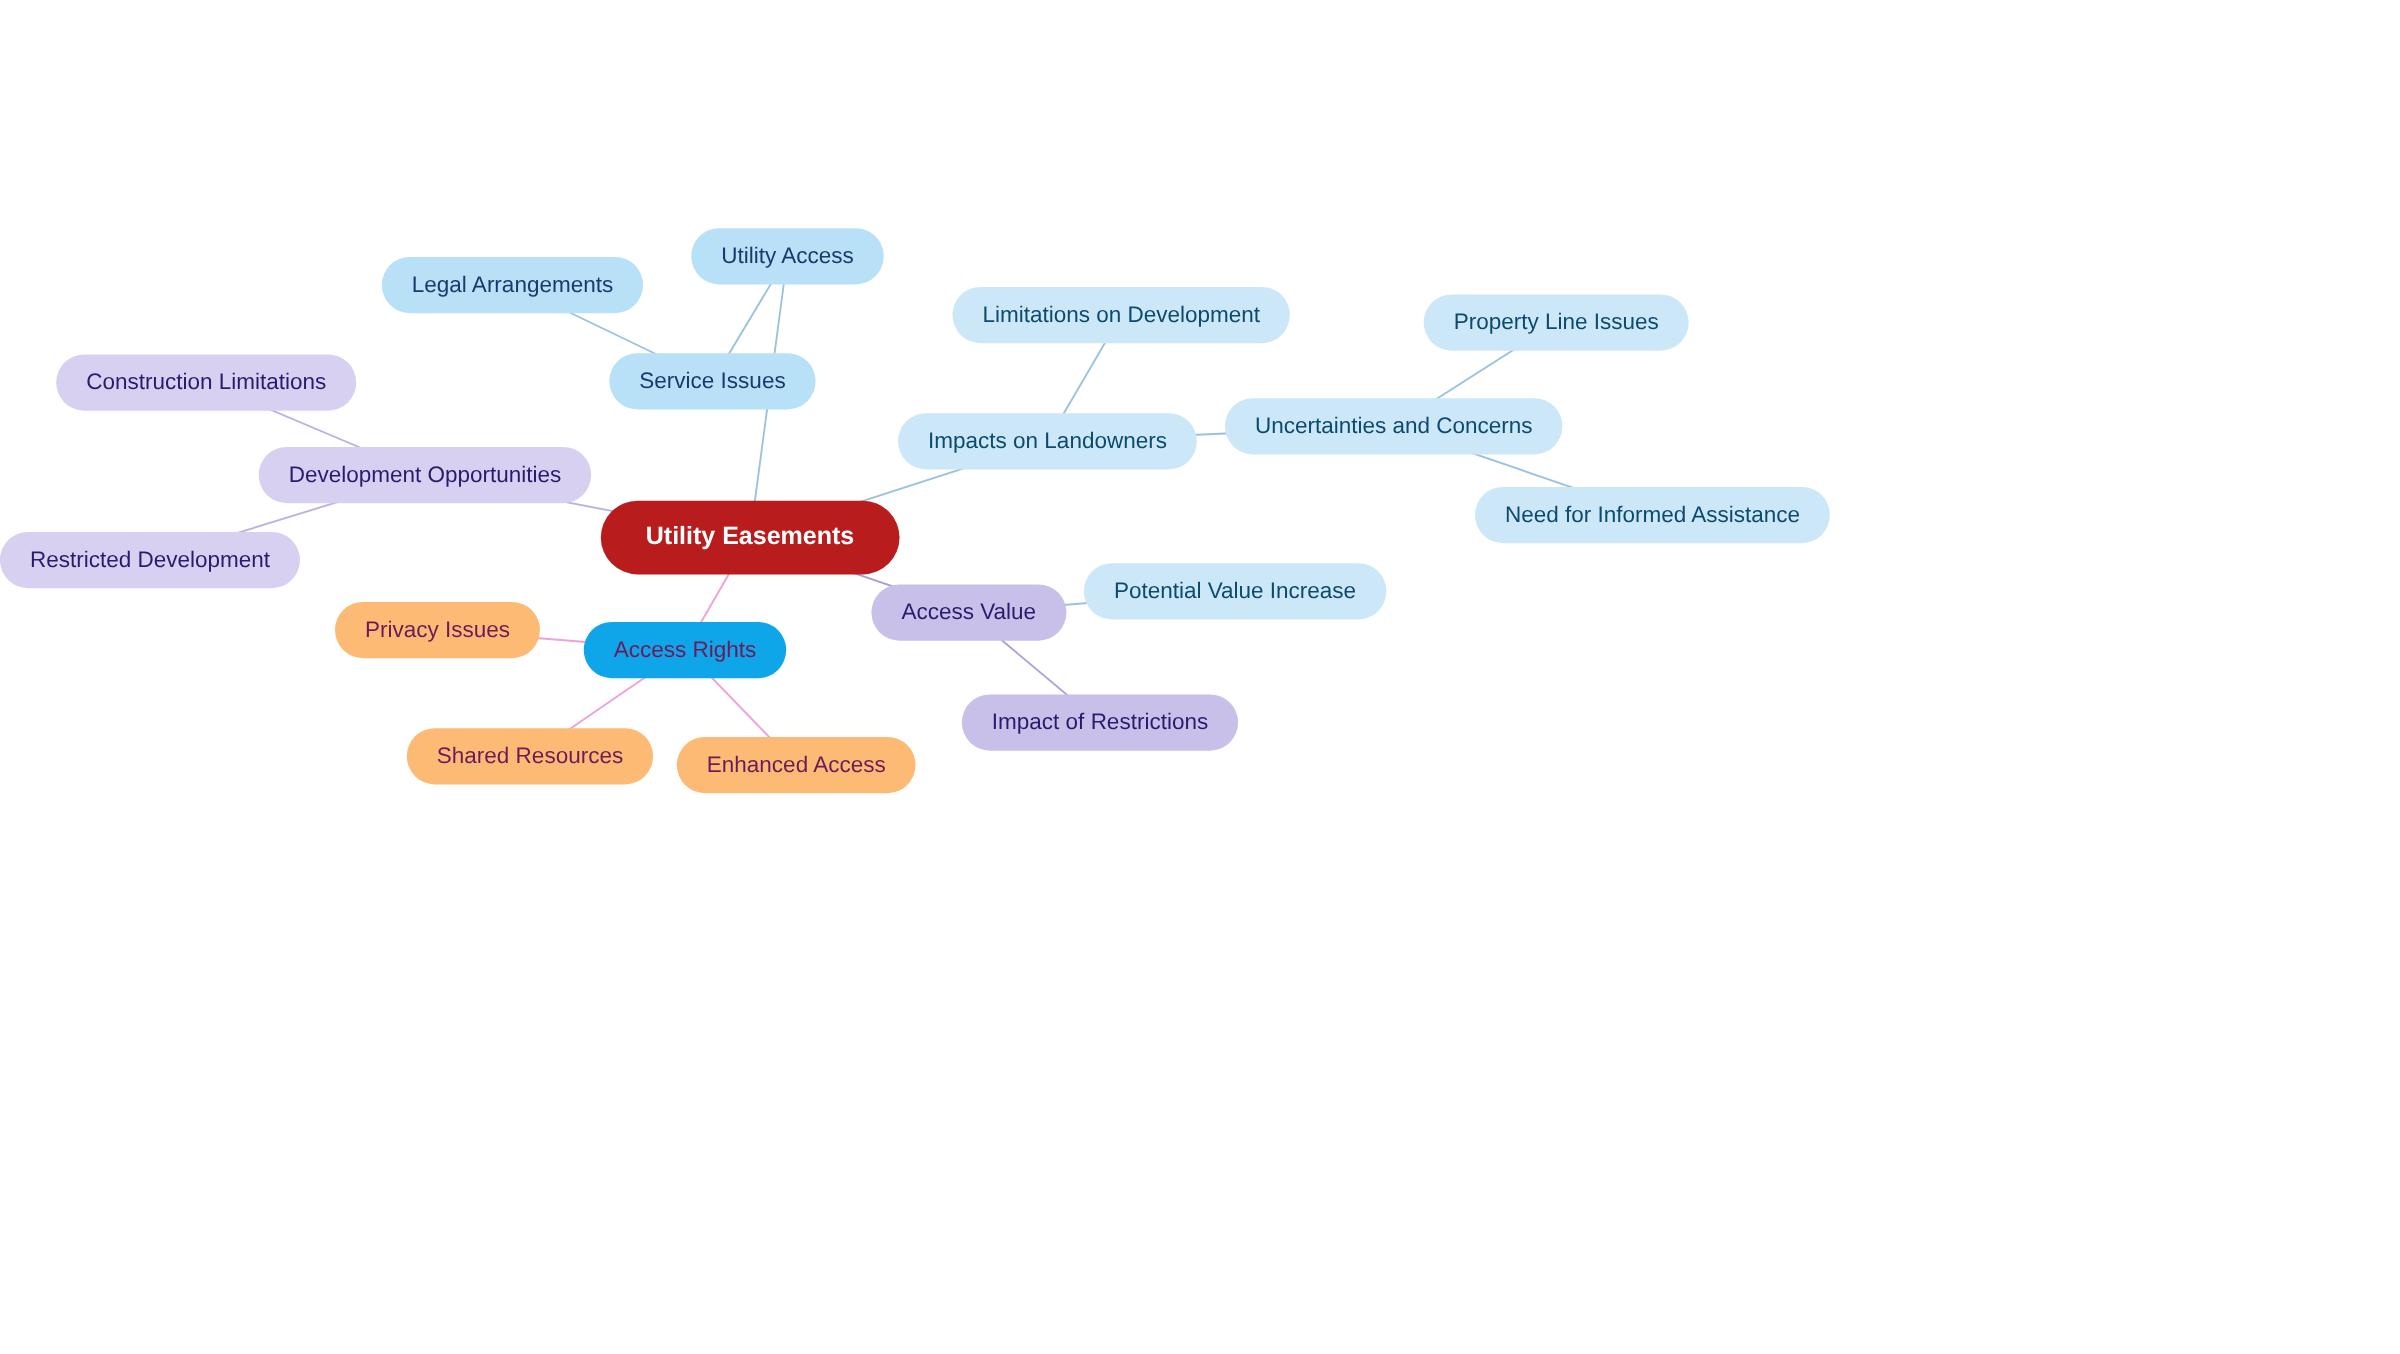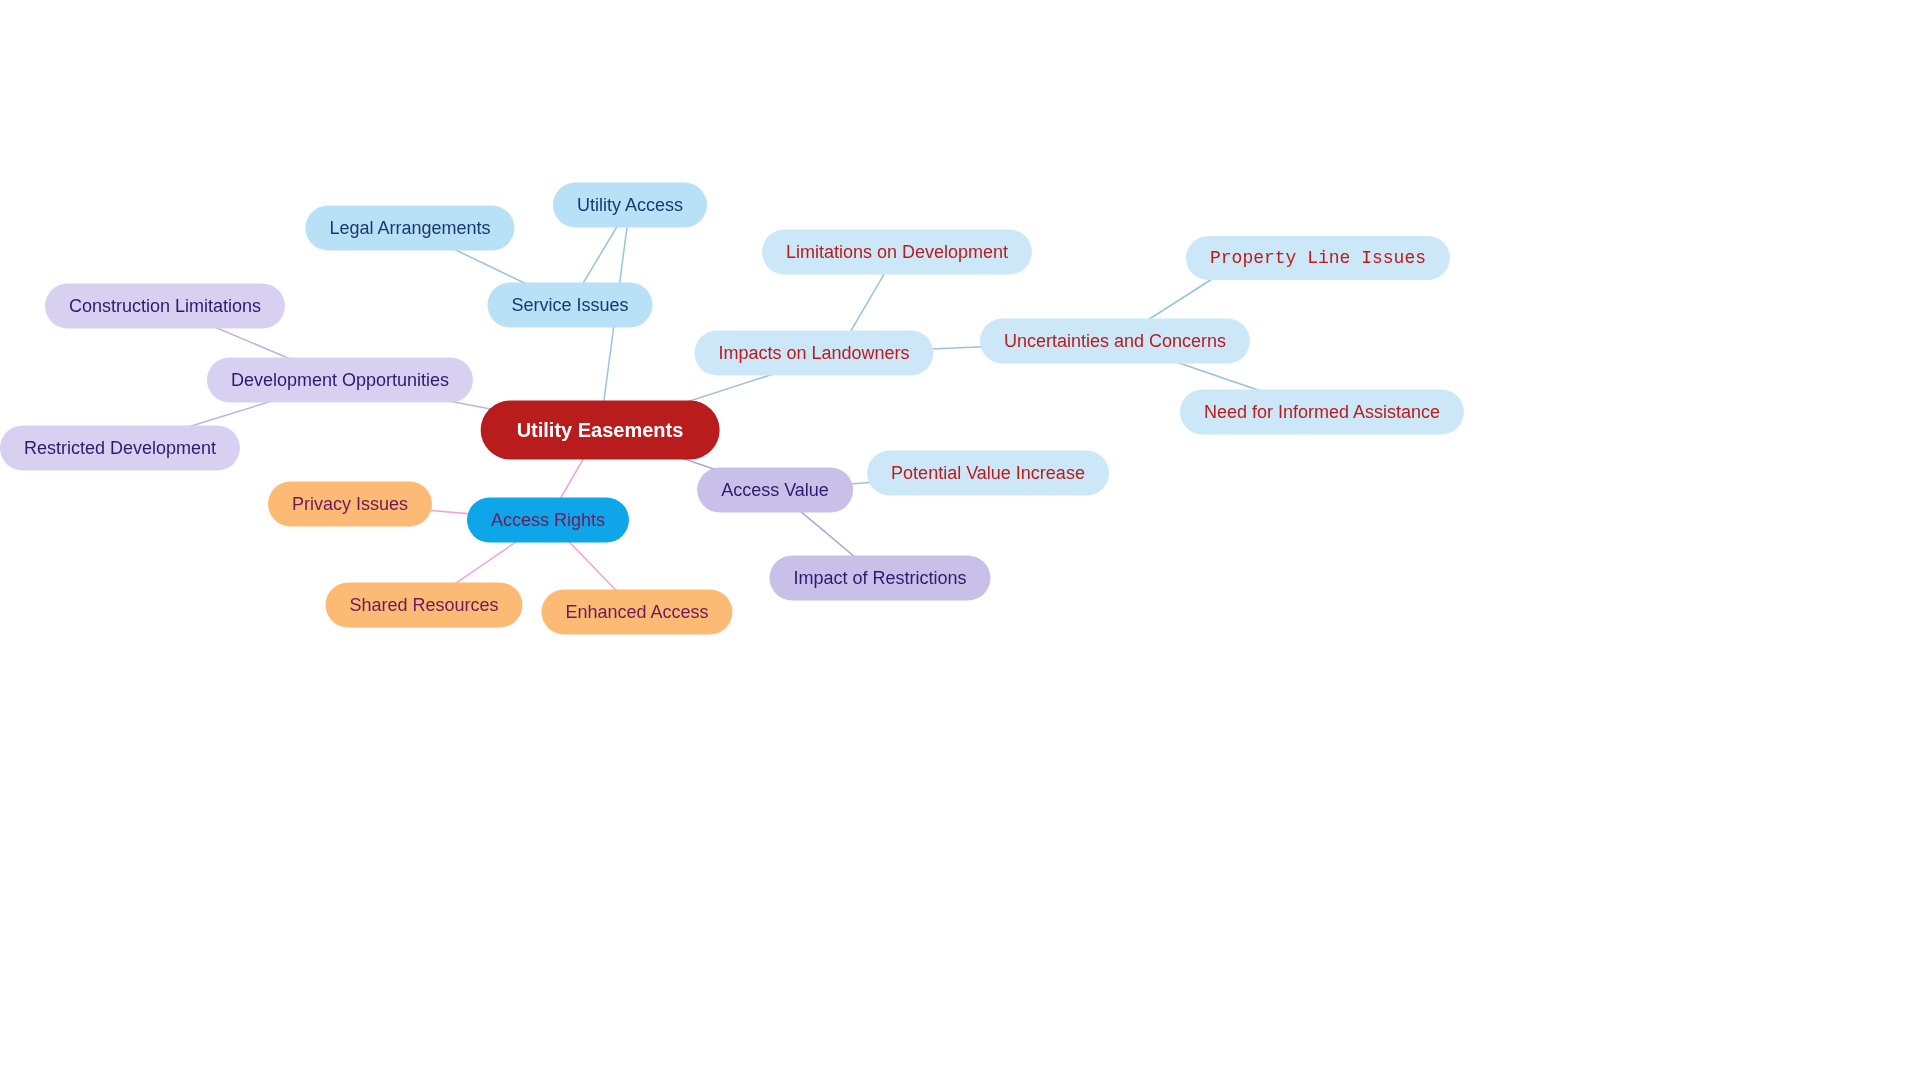--- a/index.html
+++ b/index.html
@@ -43,21 +43,21 @@
       border-radius: 50px;
       padding: 18px 36px;
     }
     .node-blue {
       background: #b8e0f7;
       color: #1a3a6e;
       border: none;
     }
     .node-blue-light {
       background: #cce8f8;
-      color: #b91c1c;
+      color: #0c4a6e;
     }
     .node-purple-light {
       background: #d8d0f0;
       color: #2d1a6e;
     }
     .node-pink {
       background: #0ea5e9;
       color: #6e1a5a;
       border: none;
     }
@@ -98,21 +98,21 @@
     <div class="node node-blue" style="left: 630px; top: 205px;">Utility Access</div>
     <div class="node node-blue" style="left: 570px; top: 305px;">Service Issues</div>
     <div class="node node-blue" style="left: 410px; top: 228px;">Legal Arrangements</div>
     <div class="node node-purple-light" style="left: 340px; top: 380px;">Development Opportunities</div>
     <div class="node node-purple-light" style="left: 165px; top: 306px;">Construction Limitations</div>
     <div class="node node-purple-light" style="left: 120px; top: 448px;">Restricted Development</div>
     <div class="node node-pink" style="left: 548px; top: 520px;">Access Rights</div>
     <div class="node node-pink-light" style="left: 350px; top: 504px;">Privacy Issues</div>
     <div class="node node-pink-light" style="left: 424px; top: 605px;">Shared Resources</div>
     <div class="node node-pink-light" style="left: 637px; top: 612px; text-align: center;">Enhanced Access</div>
-    <div class="node node-blue-light" style="left: 814px; top: 353px;">Impacts on Landowners</div>
+    <div class="node node-blue-light" style="left: 838px; top: 353px;">Impacts on Landowners</div>
     <div class="node node-blue-light" style="left: 897px; top: 252px;">Limitations on Development</div>
     <div class="node node-blue-light" style="left: 1115px; top: 341px;">Uncertainties and Concerns</div>
-    <div class="node node-blue-light" style="left: 1318px; top: 258px; font-family: Liberation Mono, monospace;">Property Line Issues</div>
+    <div class="node node-blue-light" style="left: 1245px; top: 258px;">Property Line Issues</div>
     <div class="node node-blue-light" style="left: 1322px; top: 412px;">Need for Informed Assistance</div>
     <div class="node node-lavender" style="left: 775px; top: 490px;">Access Value</div>
     <div class="node node-blue-light" style="left: 988px; top: 473px;">Potential Value Increase</div>
     <div class="node node-lavender" style="left: 880px; top: 578px;">Impact of Restrictions</div>
   </div>
 
 </body></html>

